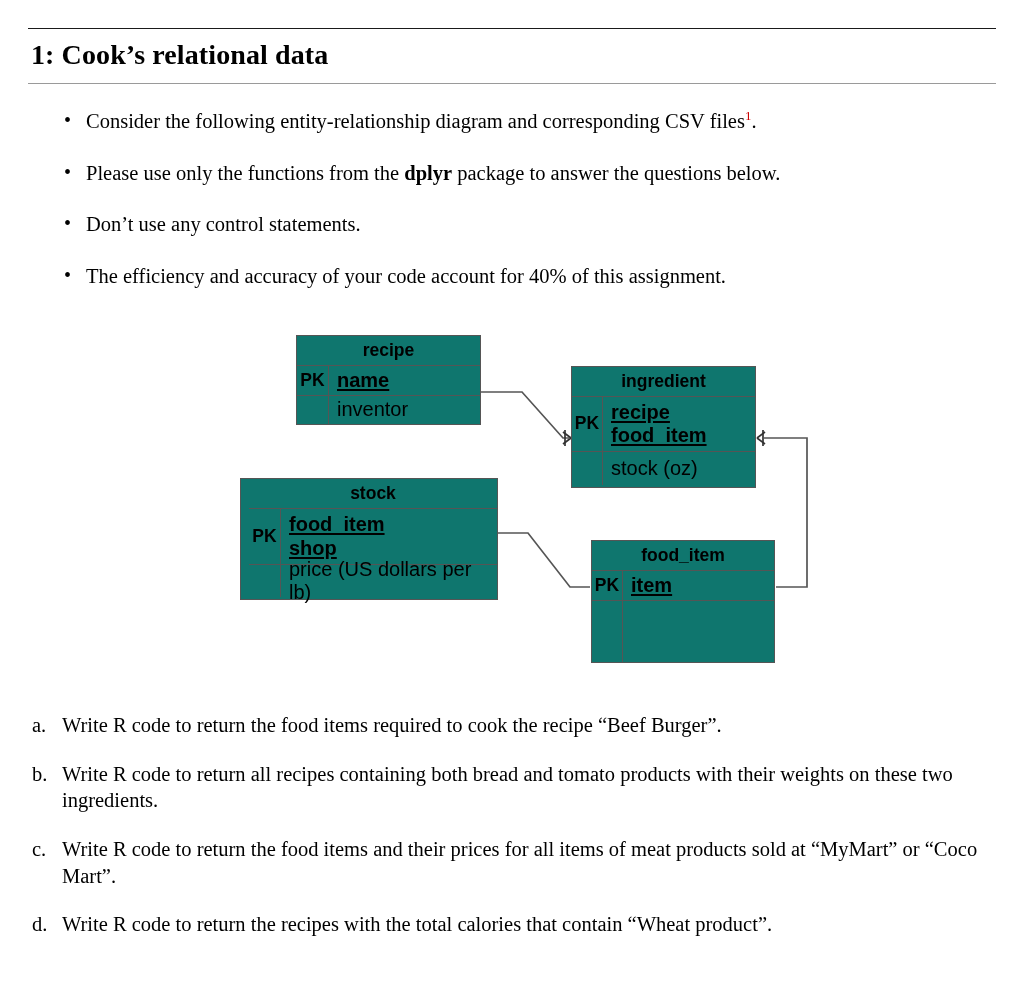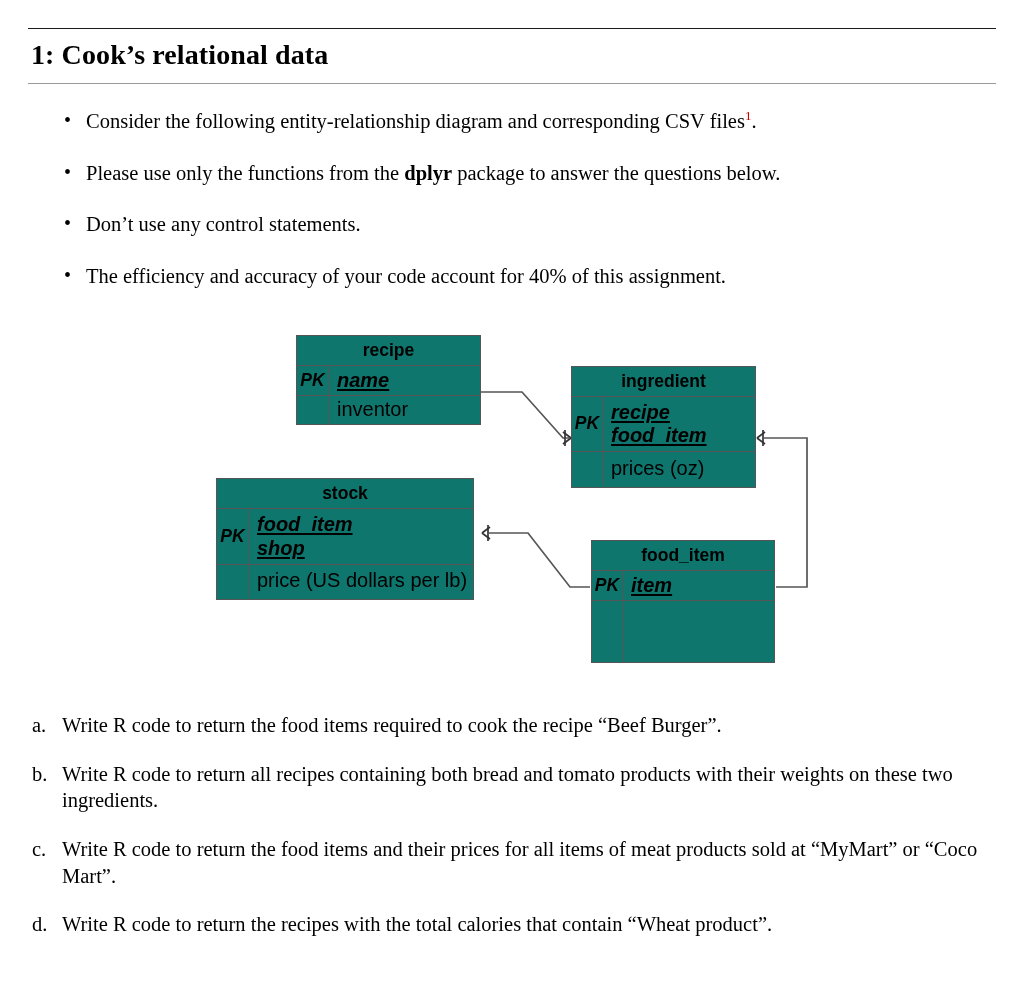--- a/index.html
+++ b/index.html
@@ -107,21 +107,21 @@
     display: flex;
     align-items: center;
     justify-content: center;
     line-height: 1;
   }
   .ent-row {
     display: flex;
     box-sizing: border-box;
     align-items: stretch;
   }
-  .ent-row.divider { border-bottom: 1.7px solid #555555; font-style: italic; }
+  .ent-row.divider { border-bottom: 1.7px solid #555555; }
   .key-cell {
     flex: 0 0 auto;
     border-right: 1.7px solid #555555;
     box-sizing: border-box;
     font-weight: bold;
     font-size: 17.5px;
     display: flex;
     align-items: center;
     justify-content: center;
     line-height: 1;
@@ -249,26 +249,26 @@
     <div class="ent-row divider" style="height:55px;">
       <div class="key-cell" style="width:31px;">PK</div>
       <div class="attr-cell">
         <span class="pk-attr">recipe</span>
         <span class="pk-attr">food_item</span>
       </div>
     </div>
     <div class="ent-row" style="height:33px;">
       <div class="key-cell" style="width:31px;"></div>
       <div class="attr-cell">
-        <span class="plain-attr">prices (oz)</span>
-      </div>
-    </div>
-  </div>
-
-  <div class="entity" style="left:216px; top:158px; width:258px; height:122px;">
+        <span class="plain-attr">stock (oz)</span>
+      </div>
+    </div>
+  </div>
+
+  <div class="entity" style="left:240px; top:158px; width:258px; height:122px;padding-left:8px;">
     <div class="ent-title" style="height:30px;">stock</div>
     <div class="ent-row divider" style="height:56px;">
       <div class="key-cell" style="width:32px;">PK</div>
       <div class="attr-cell">
         <span class="pk-attr">food_item</span>
         <span class="pk-attr">shop</span>
       </div>
     </div>
     <div class="ent-row" style="height:32px;">
       <div class="key-cell" style="width:32px;"></div>

